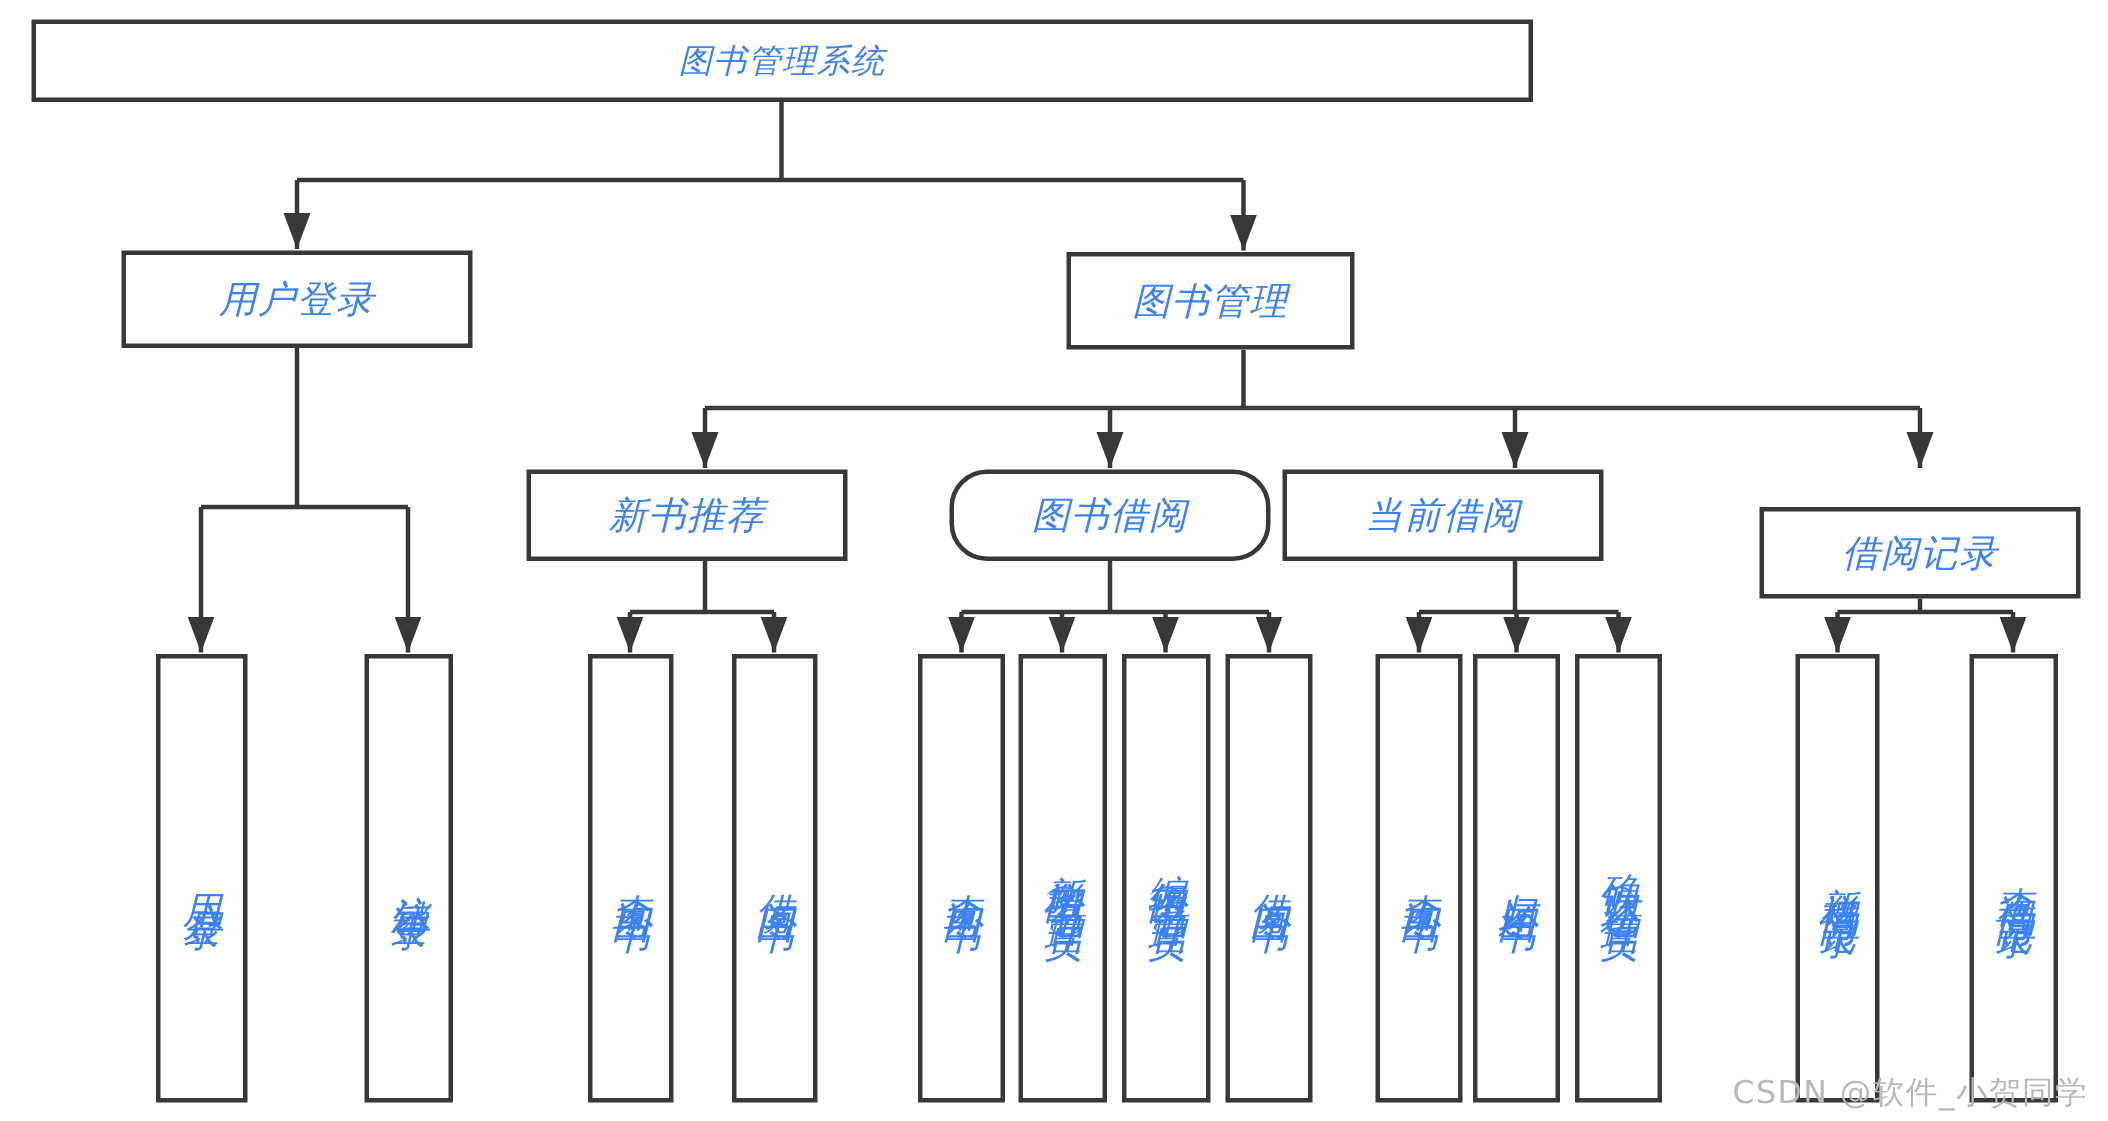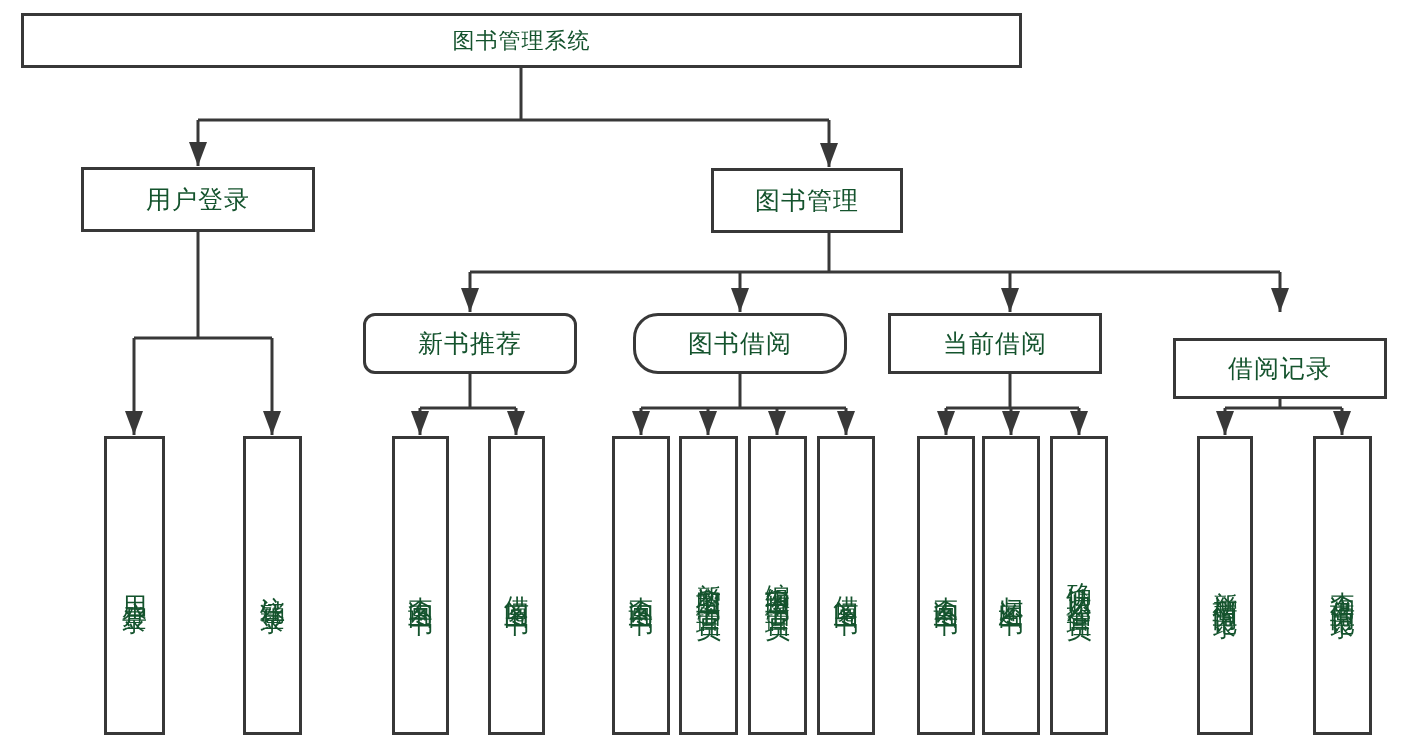--- a/index.html
+++ b/index.html
@@ -13,21 +13,22 @@
   }
   .connectors{position:absolute;left:0;top:0;}
   .box{
     position:absolute;
     background:#ffffff;
     border:3px solid #383838;
     box-sizing:border-box;
     display:flex;
     align-items:center;
     justify-content:center;
-    color:#14532d;
+    color:#3b82f6;
+    font-style:italic;
   }
   .root-box{left:21px;top:13px;width:1001px;height:55px;font-size:22px;letter-spacing:1px;}
   .lvl2-box{height:65px;font-size:25px;letter-spacing:1px;}
   .module-box{top:313px;width:214px;height:61px;font-size:25px;letter-spacing:1px;}
   .leaf-box{top:436px;height:299px;}
   .leaf-box span{
     writing-mode:vertical-rl;
     font-size:25px;
     letter-spacing:5px;
     line-height:1;
@@ -94,23 +95,23 @@
       <line x1="1225" y1="408" x2="1225" y2="435" marker-end="url(#arrow)"></line>
       <line x1="1342" y1="408" x2="1342" y2="435" marker-end="url(#arrow)"></line>
     </g>
   </svg>
 
   <div class="box root-box">图书管理系统</div>
 
   <div class="box lvl2-box" style="left:81px;top:167px;width:234px;">用户登录</div>
   <div class="box lvl2-box" style="left:711px;top:168px;width:192px;">图书管理</div>
 
-  <div class="box module-box" style="left:363px;border-radius:12px;">新书推荐</div>
+  <div class="box module-box" style="left:351px;">新书推荐</div>
   <div class="box module-box" style="left:633px;border-radius:25px;">图书借阅</div>
-  <div class="box module-box" style="left:888px;">当前借阅</div>
+  <div class="box module-box" style="left:855px;">当前借阅</div>
   <div class="box module-box" style="left:1173px;margin-top:25px;">借阅记录</div>
 
   <div class="box leaf-box" style="left:104px;width:61px;">
     <span>用户登录</span>
   </div>
   <div class="box leaf-box" style="left:243px;width:59px;">
     <span>注销登录</span>
   </div>
 
   <div class="box leaf-box" style="left:392px;width:57px;">
@@ -143,14 +144,15 @@
     <span>确认归还（管理员）</span>
   </div>
 
   <div class="box leaf-box" style="left:1197px;width:56px;">
     <span>新增借阅记录</span>
   </div>
   <div class="box leaf-box" style="left:1313px;width:59px;">
     <span>查询借阅记录</span>
   </div>
 
+  <div class="watermark">CSDN @软件_小贺同学</div>
 
 </div>
 
 </body></html>

